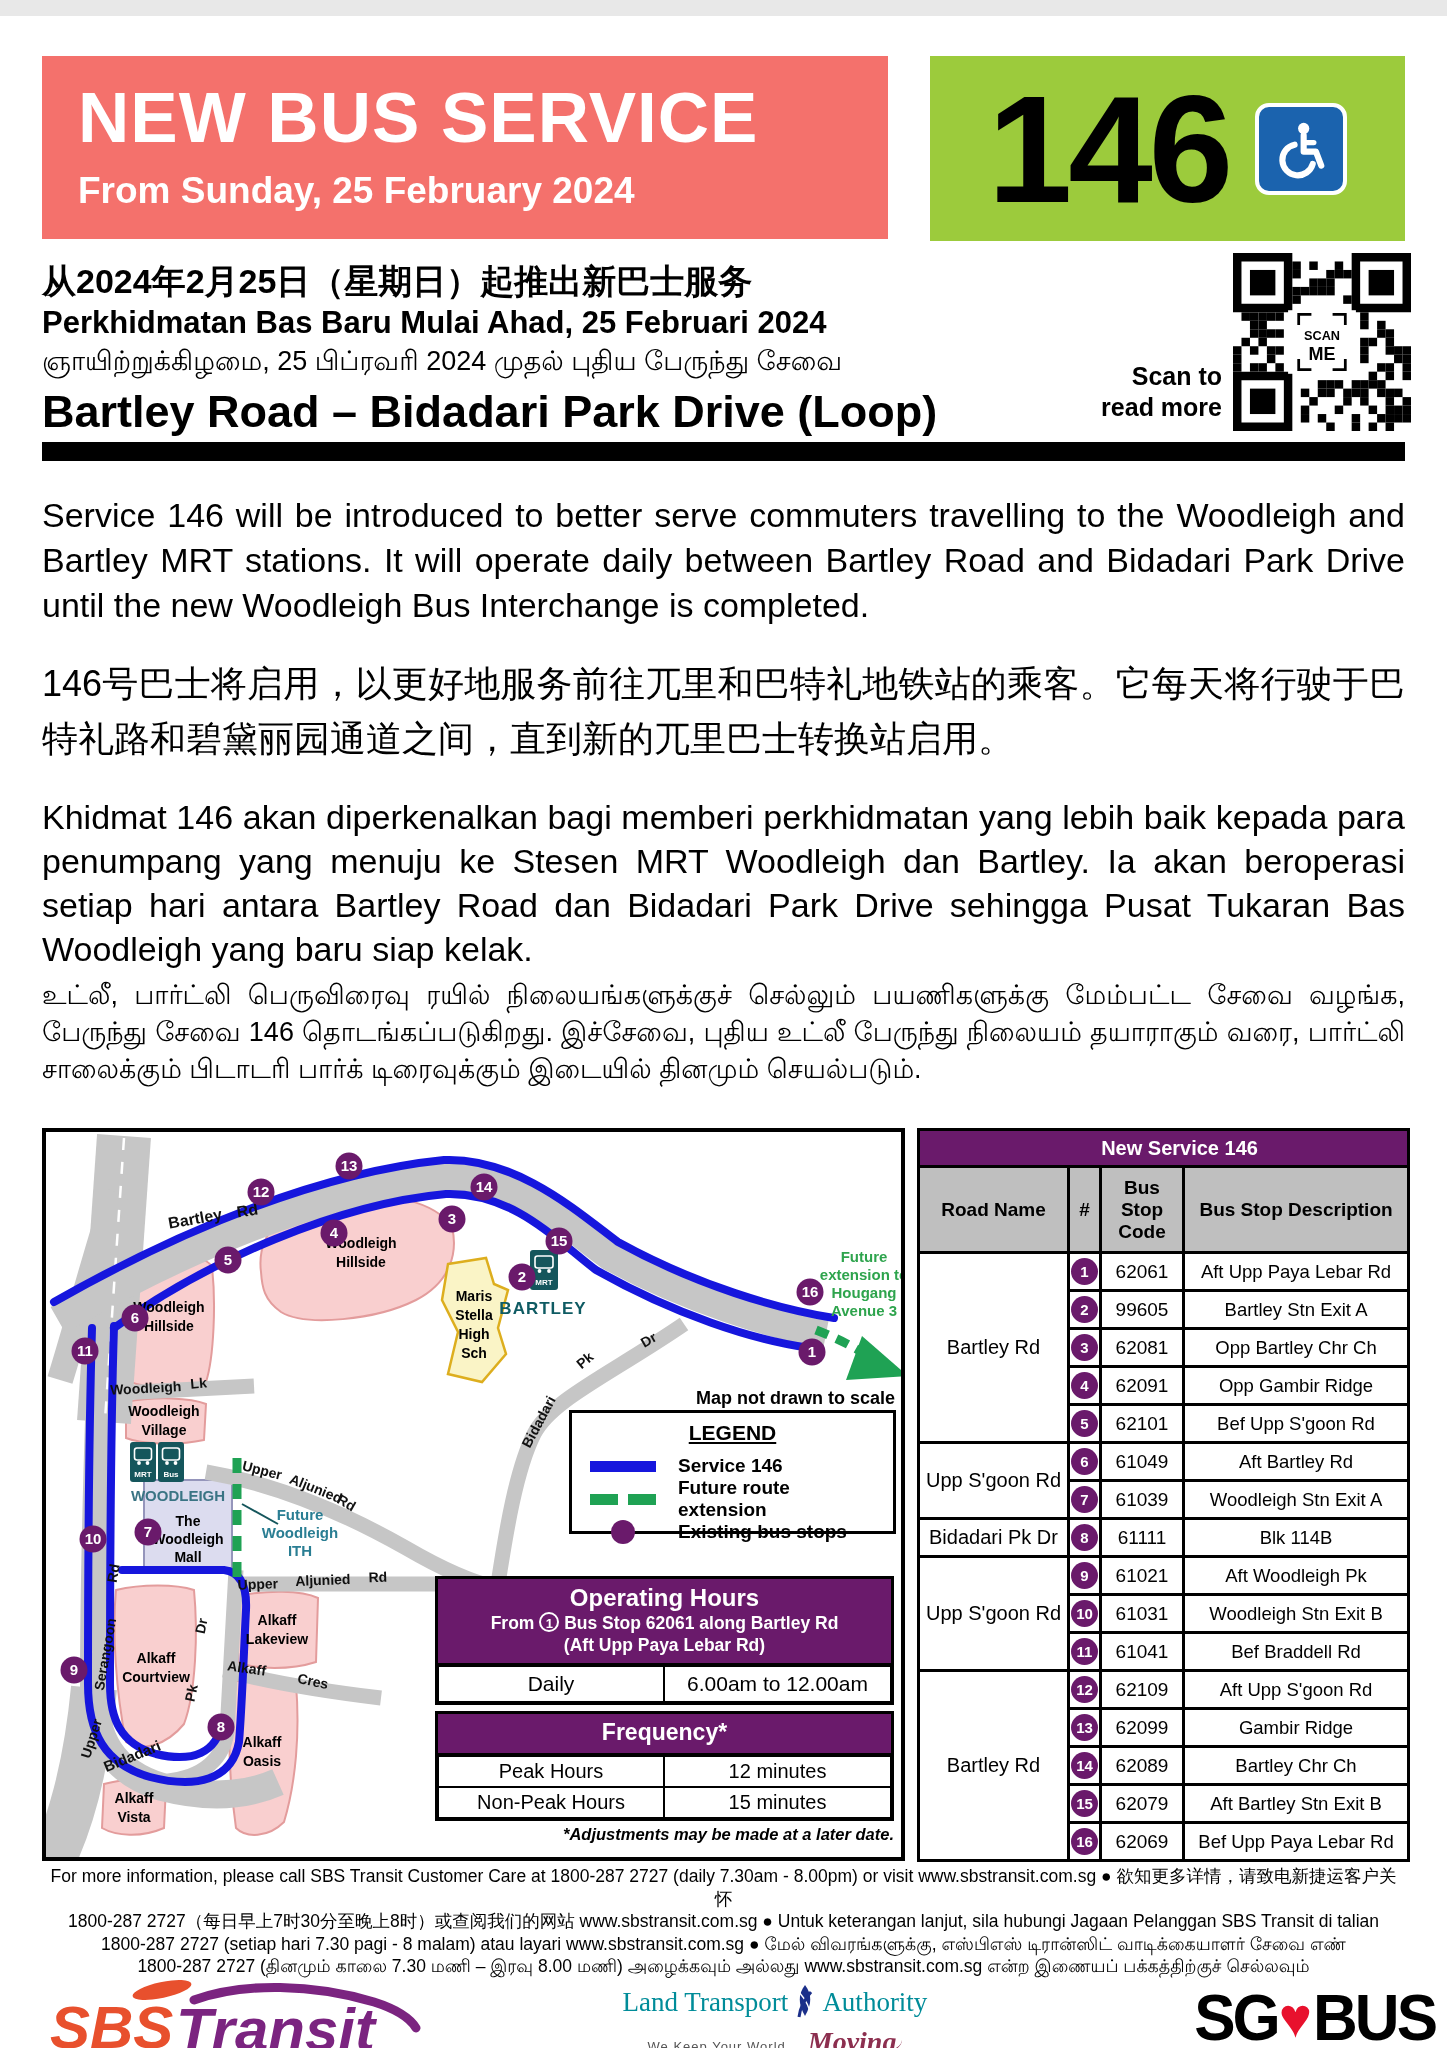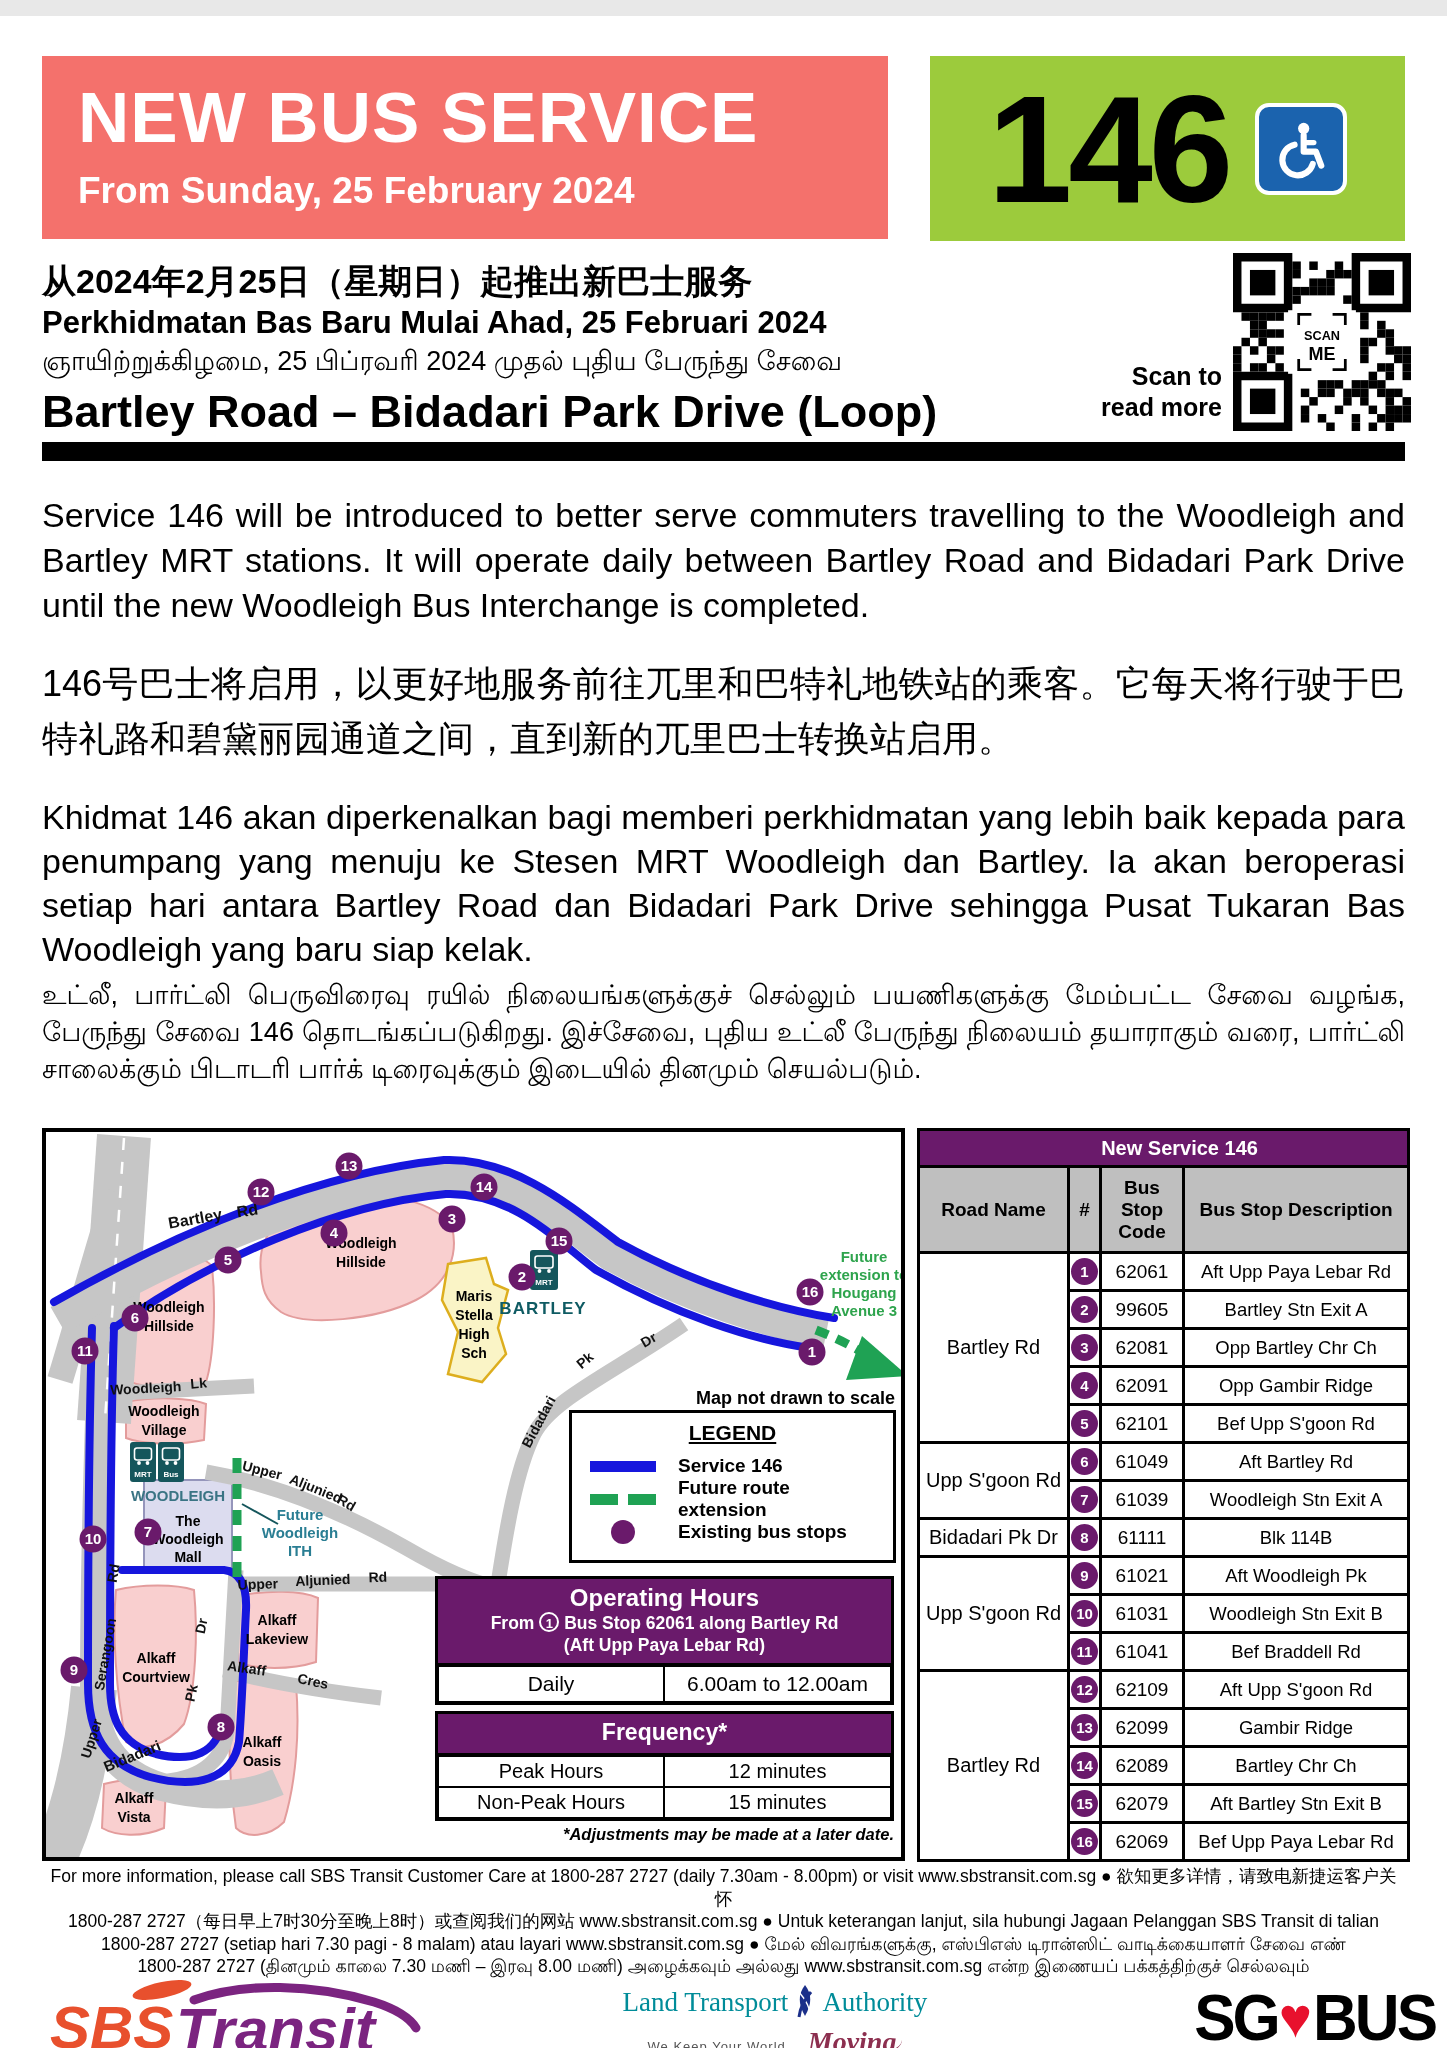--- a/index.html
+++ b/index.html
@@ -37,21 +37,21 @@
 
   
   #map-box{left:42px;top:1112px;width:863px;height:733px;border:4px solid #000;background:#fff;}
   #map-svg{position:absolute;left:0;top:0;}
   .rlabel{font-weight:bold;fill:#111;}
   .alabel{font-weight:bold;fill:#000;text-anchor:middle;font-size:14px;}
   .glabel{font-weight:bold;fill:#2EA44D;text-anchor:middle;font-size:15px;}
   .tlabel{font-weight:bold;fill:#2A7E93;text-anchor:middle;font-size:15px;}
   .stop-num{fill:#fff;font-weight:bold;font-size:15px;text-anchor:middle;}
 
-  #legend-box{left:523px;top:278px;width:327px;height:153px;border:3px solid #000;background:#fff;padding:8px 12px 22px 12px;}
+  #legend-box{left:523px;top:278px;width:327px;height:124px;border:3px solid #000;background:#fff;padding:8px 12px 22px 12px;}
   #legend-box .lt{text-align:center;font-size:21px;font-weight:bold;text-decoration:underline;margin-bottom:8px;}
   .leg-row{display:flex;align-items:center;gap:16px;margin:9px 0;height:24px;}
   .leg-swatch{width:78px;display:flex;justify-content:center;align-items:center;flex:none;}
   .leg-label{font-size:19px;font-weight:bold;}
   .sw-blue{width:66px;height:11px;background:#1616DD;}
   .sw-dash{width:66px;height:11px;background:linear-gradient(90deg,#1FA254 0 28px,#fff 28px 38px,#1FA254 38px 66px);}
   .sw-dot{width:24px;height:24px;border-radius:50%;background:#6A1A6B;}
 
   #ophours{left:389px;top:444px;width:459px;}
   .pheader{background:#6A1A6B;color:#fff;text-align:center;border:3px solid #000;border-bottom:none;padding:5px 2px 7px 2px;}

